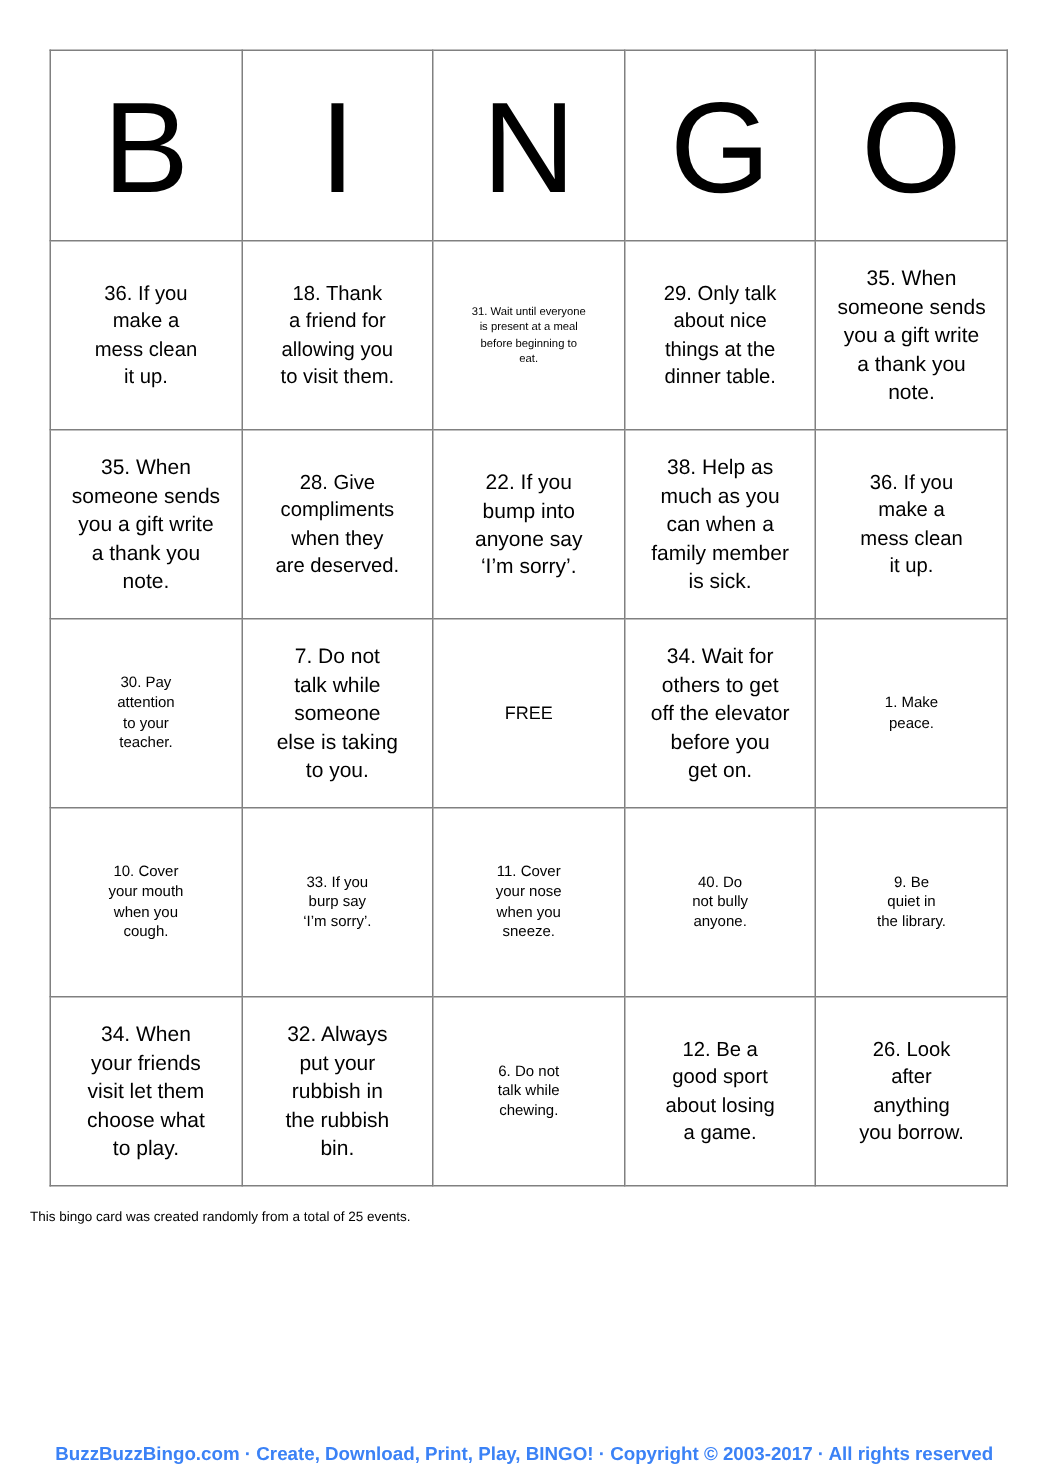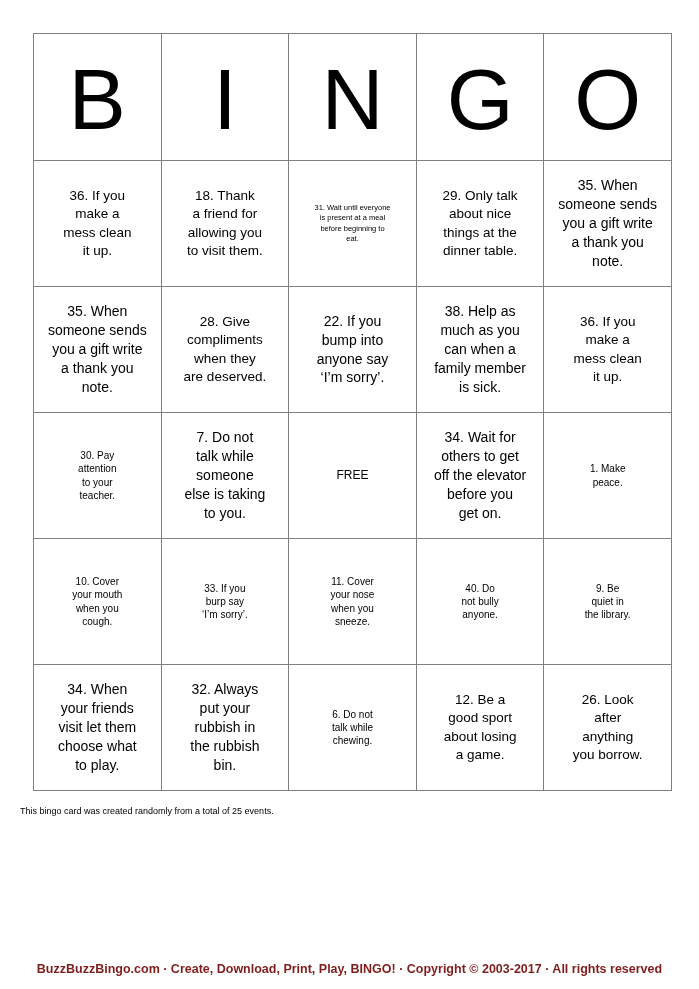--- a/index.html
+++ b/index.html
@@ -97,21 +97,21 @@
 
   #page-footer {
     position: absolute;
     left: 0;
     right: 0;
     top: 962px;
     text-align: center;
     font-size: 12.5px;
     font-weight: bold;
     font-family: "Liberation Sans", sans-serif;
-    color: #7f1d1d;
+    color: #3b82f6;
   }
 </style>
 </head>
 <body>
 
 <div id="bingo-card">
   <table class="bingo-grid">
     <tbody id="grid-body">
         <tr class="header-row">
           <td>

